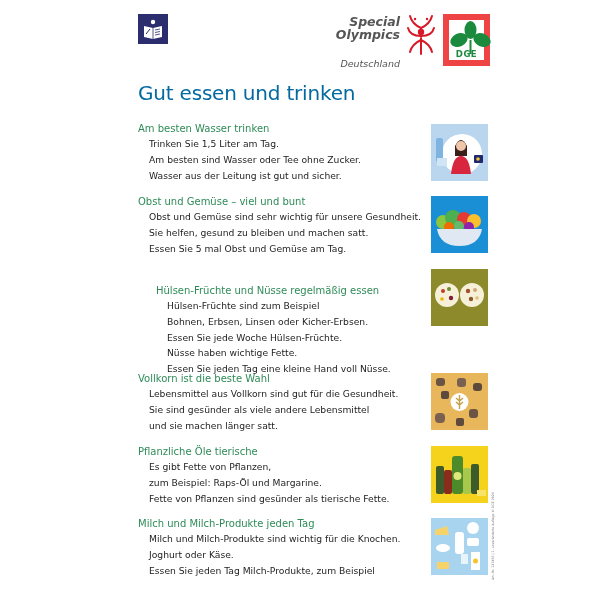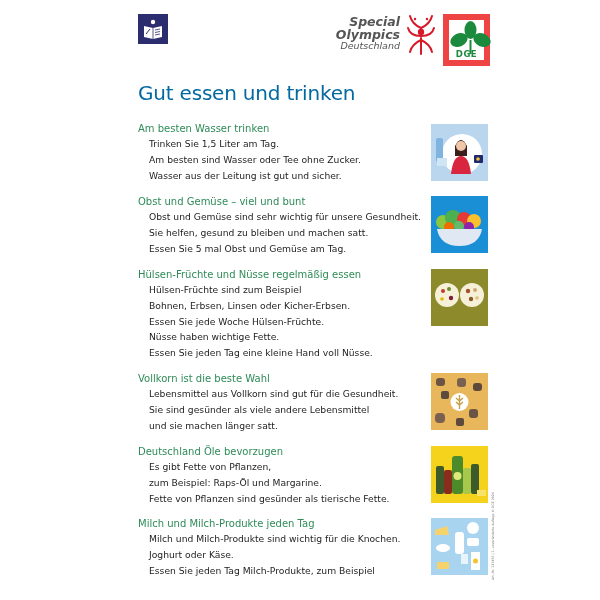--- a/index.html
+++ b/index.html
@@ -2,21 +2,21 @@
 <html><head>
 <meta charset="utf-8">
 <style>
   * { margin:0; padding:0; box-sizing:border-box; }
   html, body { width:600px; height:600px; background:#ffffff; overflow:hidden; }
   body { position:relative; font-family:"DejaVu Sans", sans-serif; color:#1a1a1a; }
   .abs { position:absolute; }
   .logo-easy { left:138px; top:14px; width:30px; height:30px; background:#2b2d6e; display:flex; align-items:center; justify-content:center; }
   .so-text { left:300px; top:16px; width:100px; text-align:right; line-height:1; }
   .so-text .l1, .so-text .l2 { font-family:"DejaVu Sans", sans-serif; font-weight:bold; font-style:italic; font-size:12.5px; color:#555; display:block; }
-  .so-text .l3 { font-family:"DejaVu Sans", sans-serif; font-style:italic; font-size:9.5px; color:#555; display:block; margin-top:0; }
+  .so-text .l3 { font-family:"DejaVu Sans", sans-serif; font-style:italic; font-size:9.5px; color:#555; display:block; margin-top:18px; }
   .so-logo { left:406px; top:14px; width:30px; height:44px; }
   .dge-logo { left:443px; top:14px; width:47px; height:52px; border:6px solid #ef4444; background:#fff; }
   .dge-label { position:absolute; left:0; right:0; bottom:1px; text-align:center; font-size:8.5px; font-weight:bold; color:#1b8a3d; letter-spacing:0.5px; }
   .title { left:138px; top:81px; font-size:20px; font-weight:500; color:#0369a1; letter-spacing:-0.2px; }
   .section { position:absolute; left:138px; width:290px; }
   .section h2 { font-size:10px; font-weight:normal; color:#2e8b57; line-height:14px; white-space:nowrap; }
   .section p { font-size:9.2px; line-height:15.8px; padding-left:11px; color:#1e1e1e; white-space:nowrap; }
   .pic { position:absolute; left:431px; width:57px; height:57px; overflow:hidden; }
   .vert { left:491px; top:465px; font-size:3.2px; color:#777; transform:rotate(-90deg); transform-origin:left top; white-space:nowrap; width:115px; }
 </style>
@@ -101,21 +101,21 @@
     <circle cx="22" cy="22" r="8" fill="#4caf50"></circle>
     <circle cx="33" cy="23" r="7" fill="#e53935"></circle>
     <circle cx="43" cy="25" r="7" fill="#fbc02d"></circle>
     <circle cx="18" cy="31" r="5" fill="#ef6c00"></circle>
     <circle cx="38" cy="31" r="5" fill="#8e24aa"></circle>
     <circle cx="28" cy="30" r="5" fill="#66bb6a"></circle>
     <path d="M6 33 L51 33 Q48 50 28.5 50 Q9 50 6 33 Z" fill="#dfe8f3"></path>
   </svg>
 </div>
 
-<div class="section" style="top:268px;">
+<div class="section" style="top:284px;margin-left:18px;">
   <h2>Hülsen-Früchte und Nüsse regelmäßig essen</h2>
   <p>Hülsen-Früchte sind zum Beispiel</p>
   <p>Bohnen, Erbsen, Linsen oder Kicher-Erbsen.</p>
   <p>Essen Sie jede Woche Hülsen-Früchte.</p>
   <p>Nüsse haben wichtige Fette.</p>
   <p>Essen Sie jeden Tag eine kleine Hand voll Nüsse.</p>
 </div>
 <div class="pic" style="top:269px; background:#8c8a2a;">
   <svg width="57" height="57" viewBox="0 0 57 57">
     <circle cx="16" cy="26" r="12" fill="#f6f0d8"></circle>
@@ -145,21 +145,21 @@
     <rect x="10" y="18" width="8" height="8" rx="2" fill="#5e4a3c"></rect>
     <rect x="4" y="40" width="10" height="10" rx="4" fill="#7a6050"></rect>
     <rect x="38" y="36" width="9" height="9" rx="3" fill="#6b5444"></rect>
     <rect x="25" y="45" width="8" height="8" rx="2" fill="#5e4a3c"></rect>
     <circle cx="28.5" cy="29" r="9" fill="#ffffff"></circle>
     <path d="M28.5 22 L28.5 36 M25 25 L28.5 28 L32 25 M25 29 L28.5 32 L32 29" stroke="#c9a04a" stroke-width="1.4" fill="none"></path>
   </svg>
 </div>
 
 <div class="section" style="top:445px;">
-  <h2>Deutschland Öle bevorzugen</h2>
+  <h2>Pflanzliche Öle tierische</h2>
   <p>Es gibt Fette von Pflanzen,</p>
   <p>zum Beispiel: Raps-Öl und Margarine.</p>
   <p>Fette von Pflanzen sind gesünder als tierische Fette.</p>
 </div>
 <div class="pic" style="top:446px; background:#f5d21c;">
   <svg width="57" height="57" viewBox="0 0 57 57">
     <rect x="5" y="20" width="8" height="28" rx="2" fill="#3d5a2a"></rect>
     <rect x="13" y="24" width="8" height="24" rx="2" fill="#8a2c1c"></rect>
     <rect x="21" y="10" width="11" height="38" rx="3" fill="#4c8a2a"></rect>
     <rect x="32" y="22" width="8" height="26" rx="2" fill="#a7c84a"></rect>

